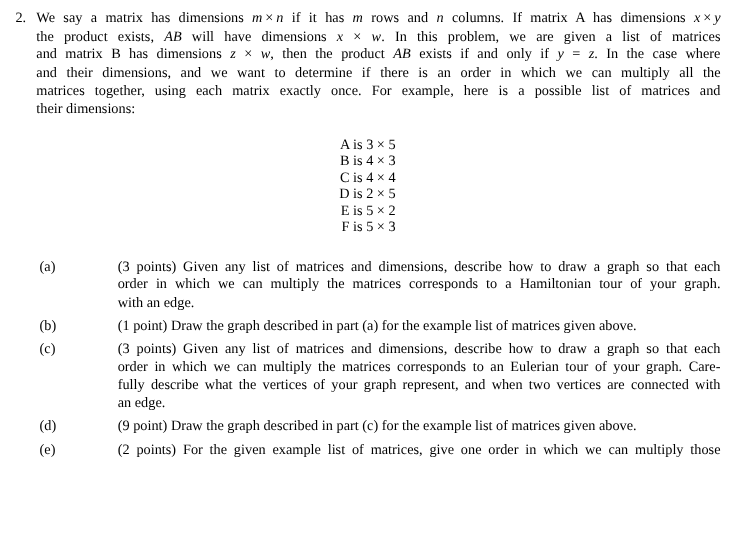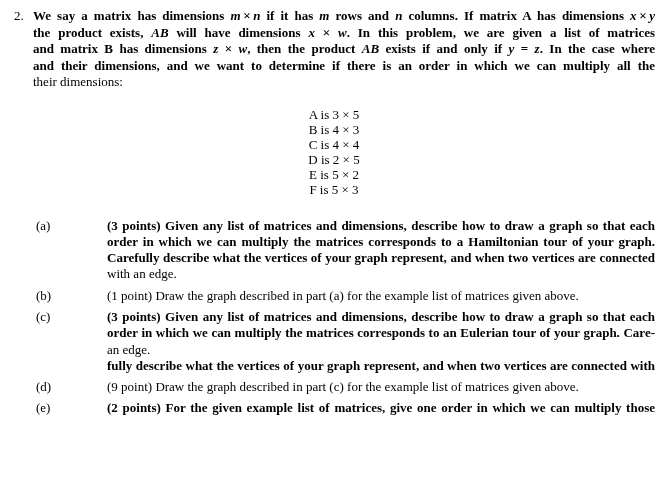--- a/index.html
+++ b/index.html
@@ -17,28 +17,28 @@
     display: flex;
     padding: 8px 13px 0 14px;
   }
   .prob-num {
     width: 19px;
     flex: none;
     line-height: 16.5px;
   }
   .prob-body { flex: 1; min-width: 0; }
   .tline { line-height: 16.5px; }
-  .j { text-align: justify; text-align-last: justify; font-weight: bold; }
+  .j { text-align: justify; text-align-last: justify; }
   .matrix-list {
     margin-top: 16px;
     text-align: center;
   }
   .matrix-list-inner {
     display: inline-block;
-    text-align: center;
+    text-align: right;
   }
   .mline { line-height: 15px; }
   .parts {
     margin-top: 20px;
     padding: 0 13px 0 36px;
   }
   .part { display: flex; }
   .part + .part { margin-top: 5px; }
   .plabel {
     width: 27px;
@@ -54,20 +54,21 @@
 
 <div class="page">
 
   <div class="prob-row">
     <div class="prob-num">2.</div>
     <div class="prob-body">
       <div class="tline j">We say a matrix has dimensions <i>m</i> × <i>n</i> if it has <i>m</i> rows and <i>n</i> columns. If matrix A has dimensions <i>x</i> × <i>y</i></div>
       <div class="tline j">the product exists, <i>AB</i> will have dimensions <i>x</i> × <i>w</i>. In this problem, we are given a list of matrices</div>
       <div class="tline j">and matrix B has dimensions <i>z</i> × <i>w</i>, then the product <i>AB</i> exists if and only if <i>y</i> = <i>z</i>. In the case where</div>
       <div class="tline j">and their dimensions, and we want to determine if there is an order in which we can multiply all the</div>
+      <div class="tline j">matrices together, using each matrix exactly once. For example, here is a possible list of matrices and</div>
       <div class="tline">their dimensions:</div>
     </div>
   </div>
 
   <div class="matrix-list">
     <div class="matrix-list-inner">
       <div class="mline">A is 3 × 5</div>
       <div class="mline">B is 4 × 3</div>
       <div class="mline">C is 4 × 4</div>
       <div class="mline">D is 2 × 5</div>
@@ -76,39 +77,38 @@
     </div>
   </div>
 
   <div class="parts">
 
     <div class="part">
       <div class="plabel">(a)</div>
       <div class="pbody">
         <div class="pline j">(3 points) Given any list of matrices and dimensions, describe how to draw a graph so that each</div>
         <div class="pline j">order in which we can multiply the matrices corresponds to a Hamiltonian tour of your graph.</div>
-        <div class="pline j">Carefully describe what the vertices of your graph represent, and when two vertices are connected</div>
         <div class="pline">with an edge.</div>
       </div>
     </div>
 
     <div class="part">
       <div class="plabel">(b)</div>
       <div class="pbody">
         <div class="pline">(1 point) Draw the graph described in part (a) for the example list of matrices given above.</div>
       </div>
     </div>
 
     <div class="part">
       <div class="plabel">(c)</div>
       <div class="pbody">
         <div class="pline j">(3 points) Given any list of matrices and dimensions, describe how to draw a graph so that each</div>
         <div class="pline j">order in which we can multiply the matrices corresponds to an Eulerian tour of your graph. Care-</div>
+        <div class="pline j">fully describe what the vertices of your graph represent, and when two vertices are connected with</div>
         <div class="pline">an edge.</div>
-        <div class="pline j">fully describe what the vertices of your graph represent, and when two vertices are connected with</div>
       </div>
     </div>
 
     <div class="part">
       <div class="plabel">(d)</div>
       <div class="pbody">
         <div class="pline">(9 point) Draw the graph described in part (c) for the example list of matrices given above.</div>
       </div>
     </div>
 

